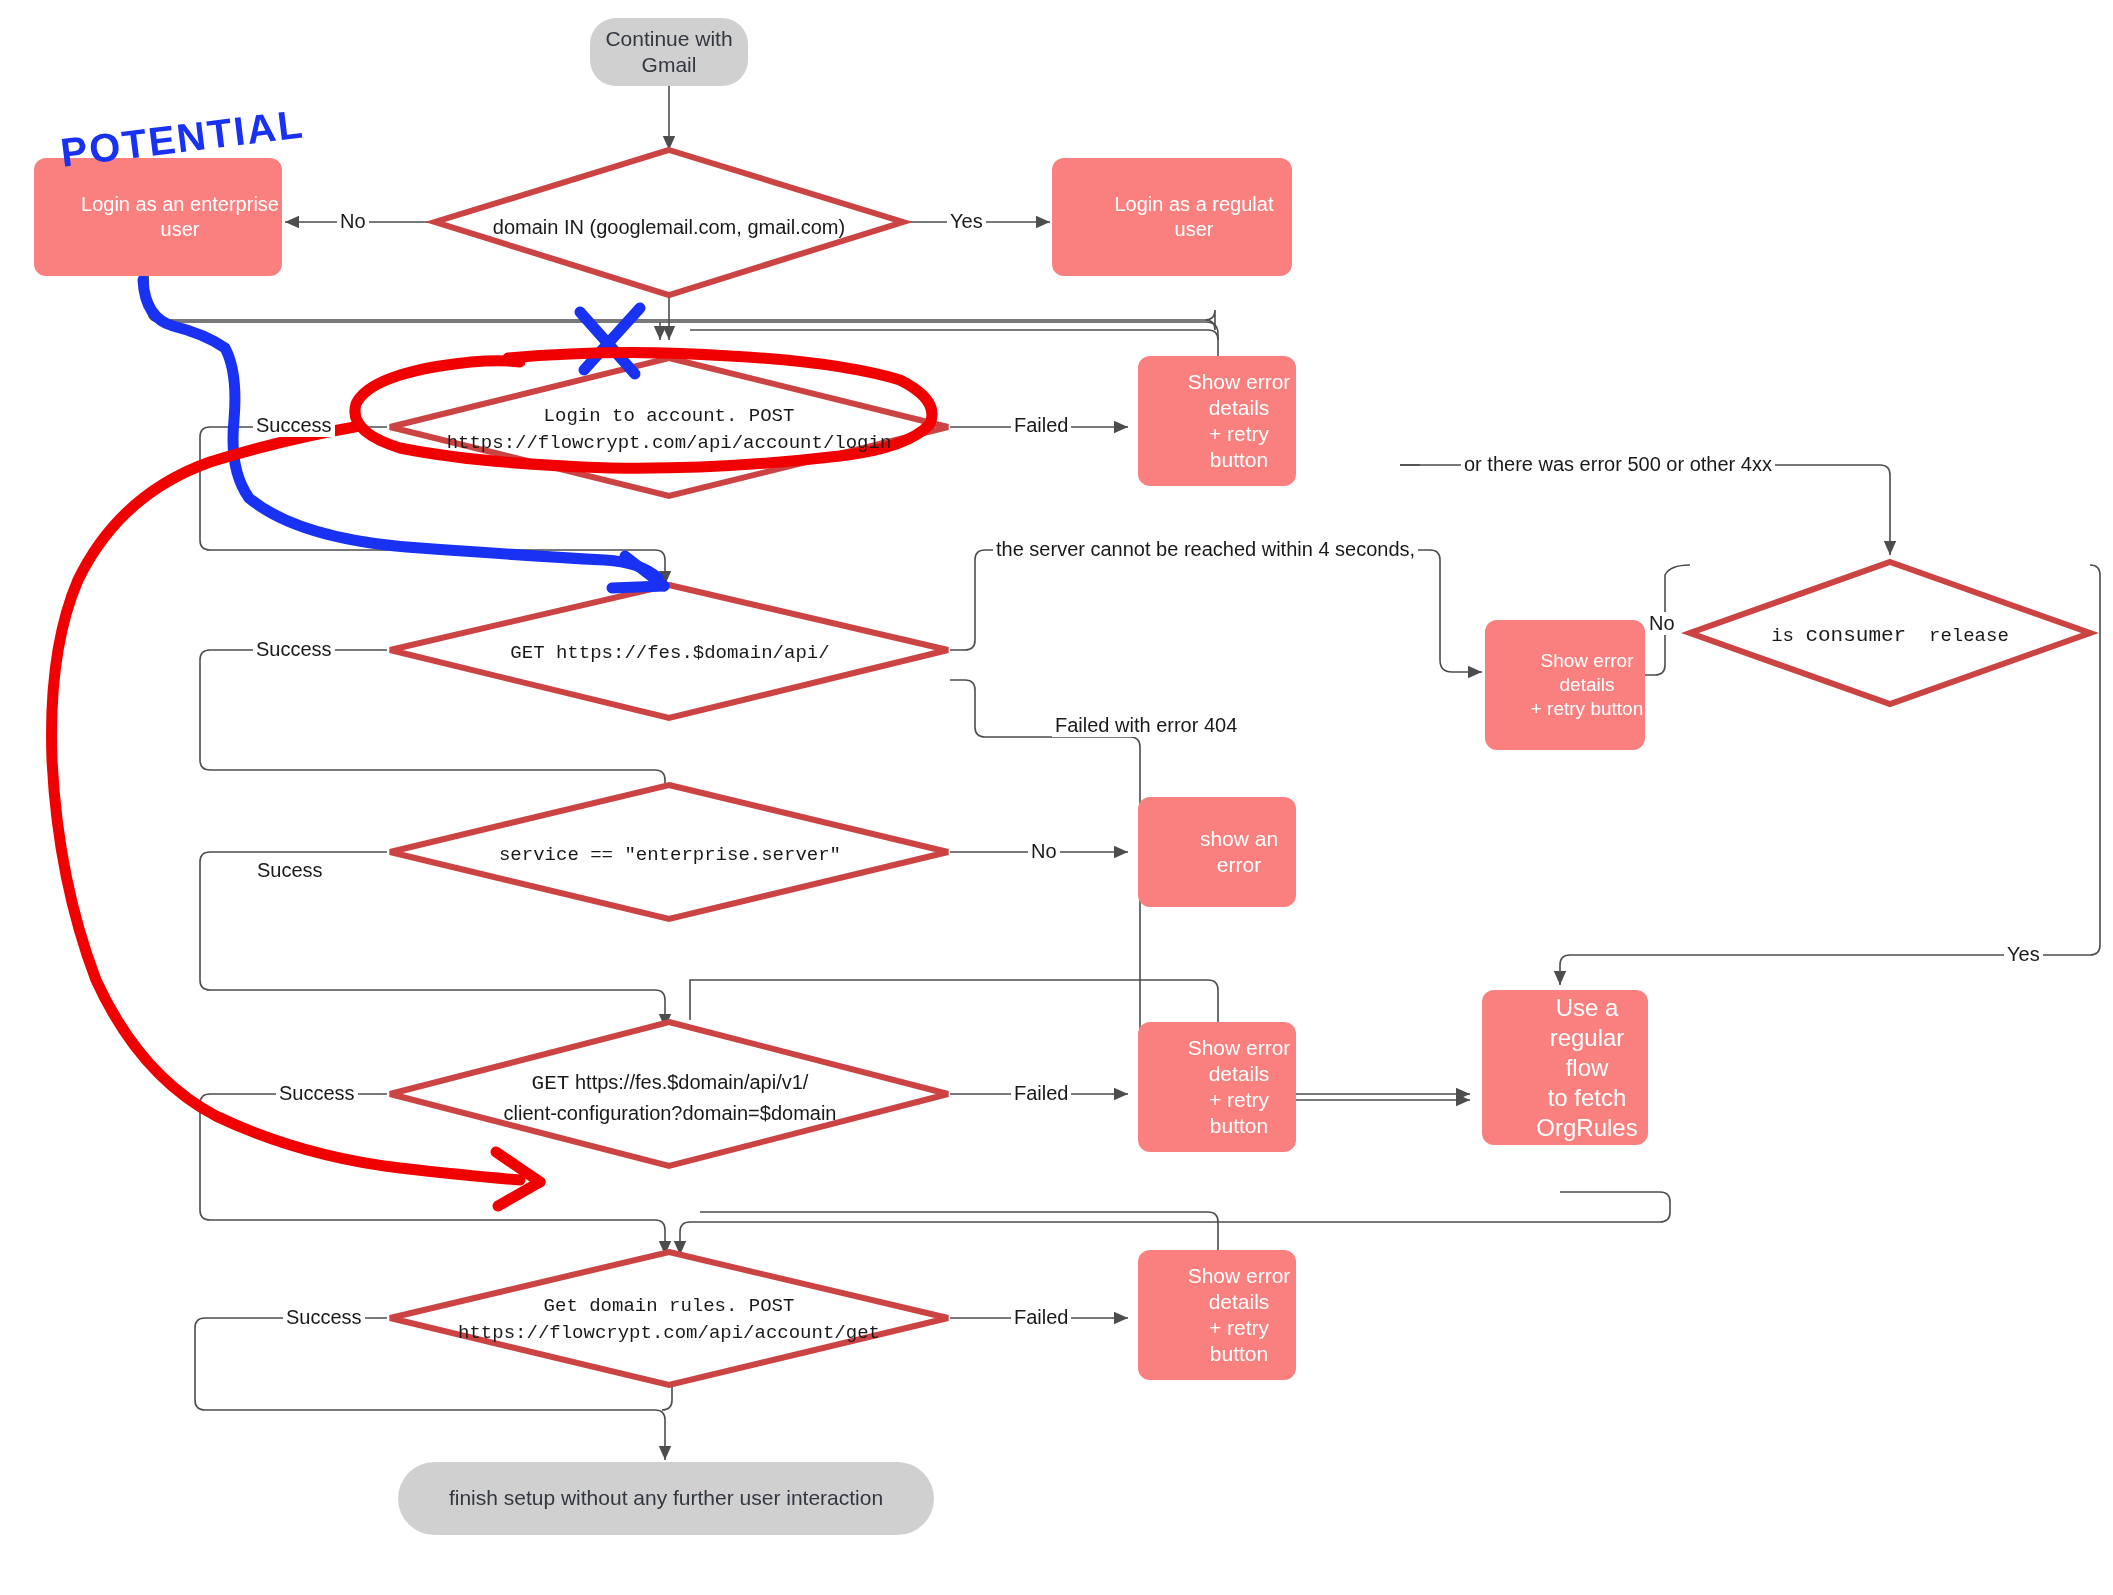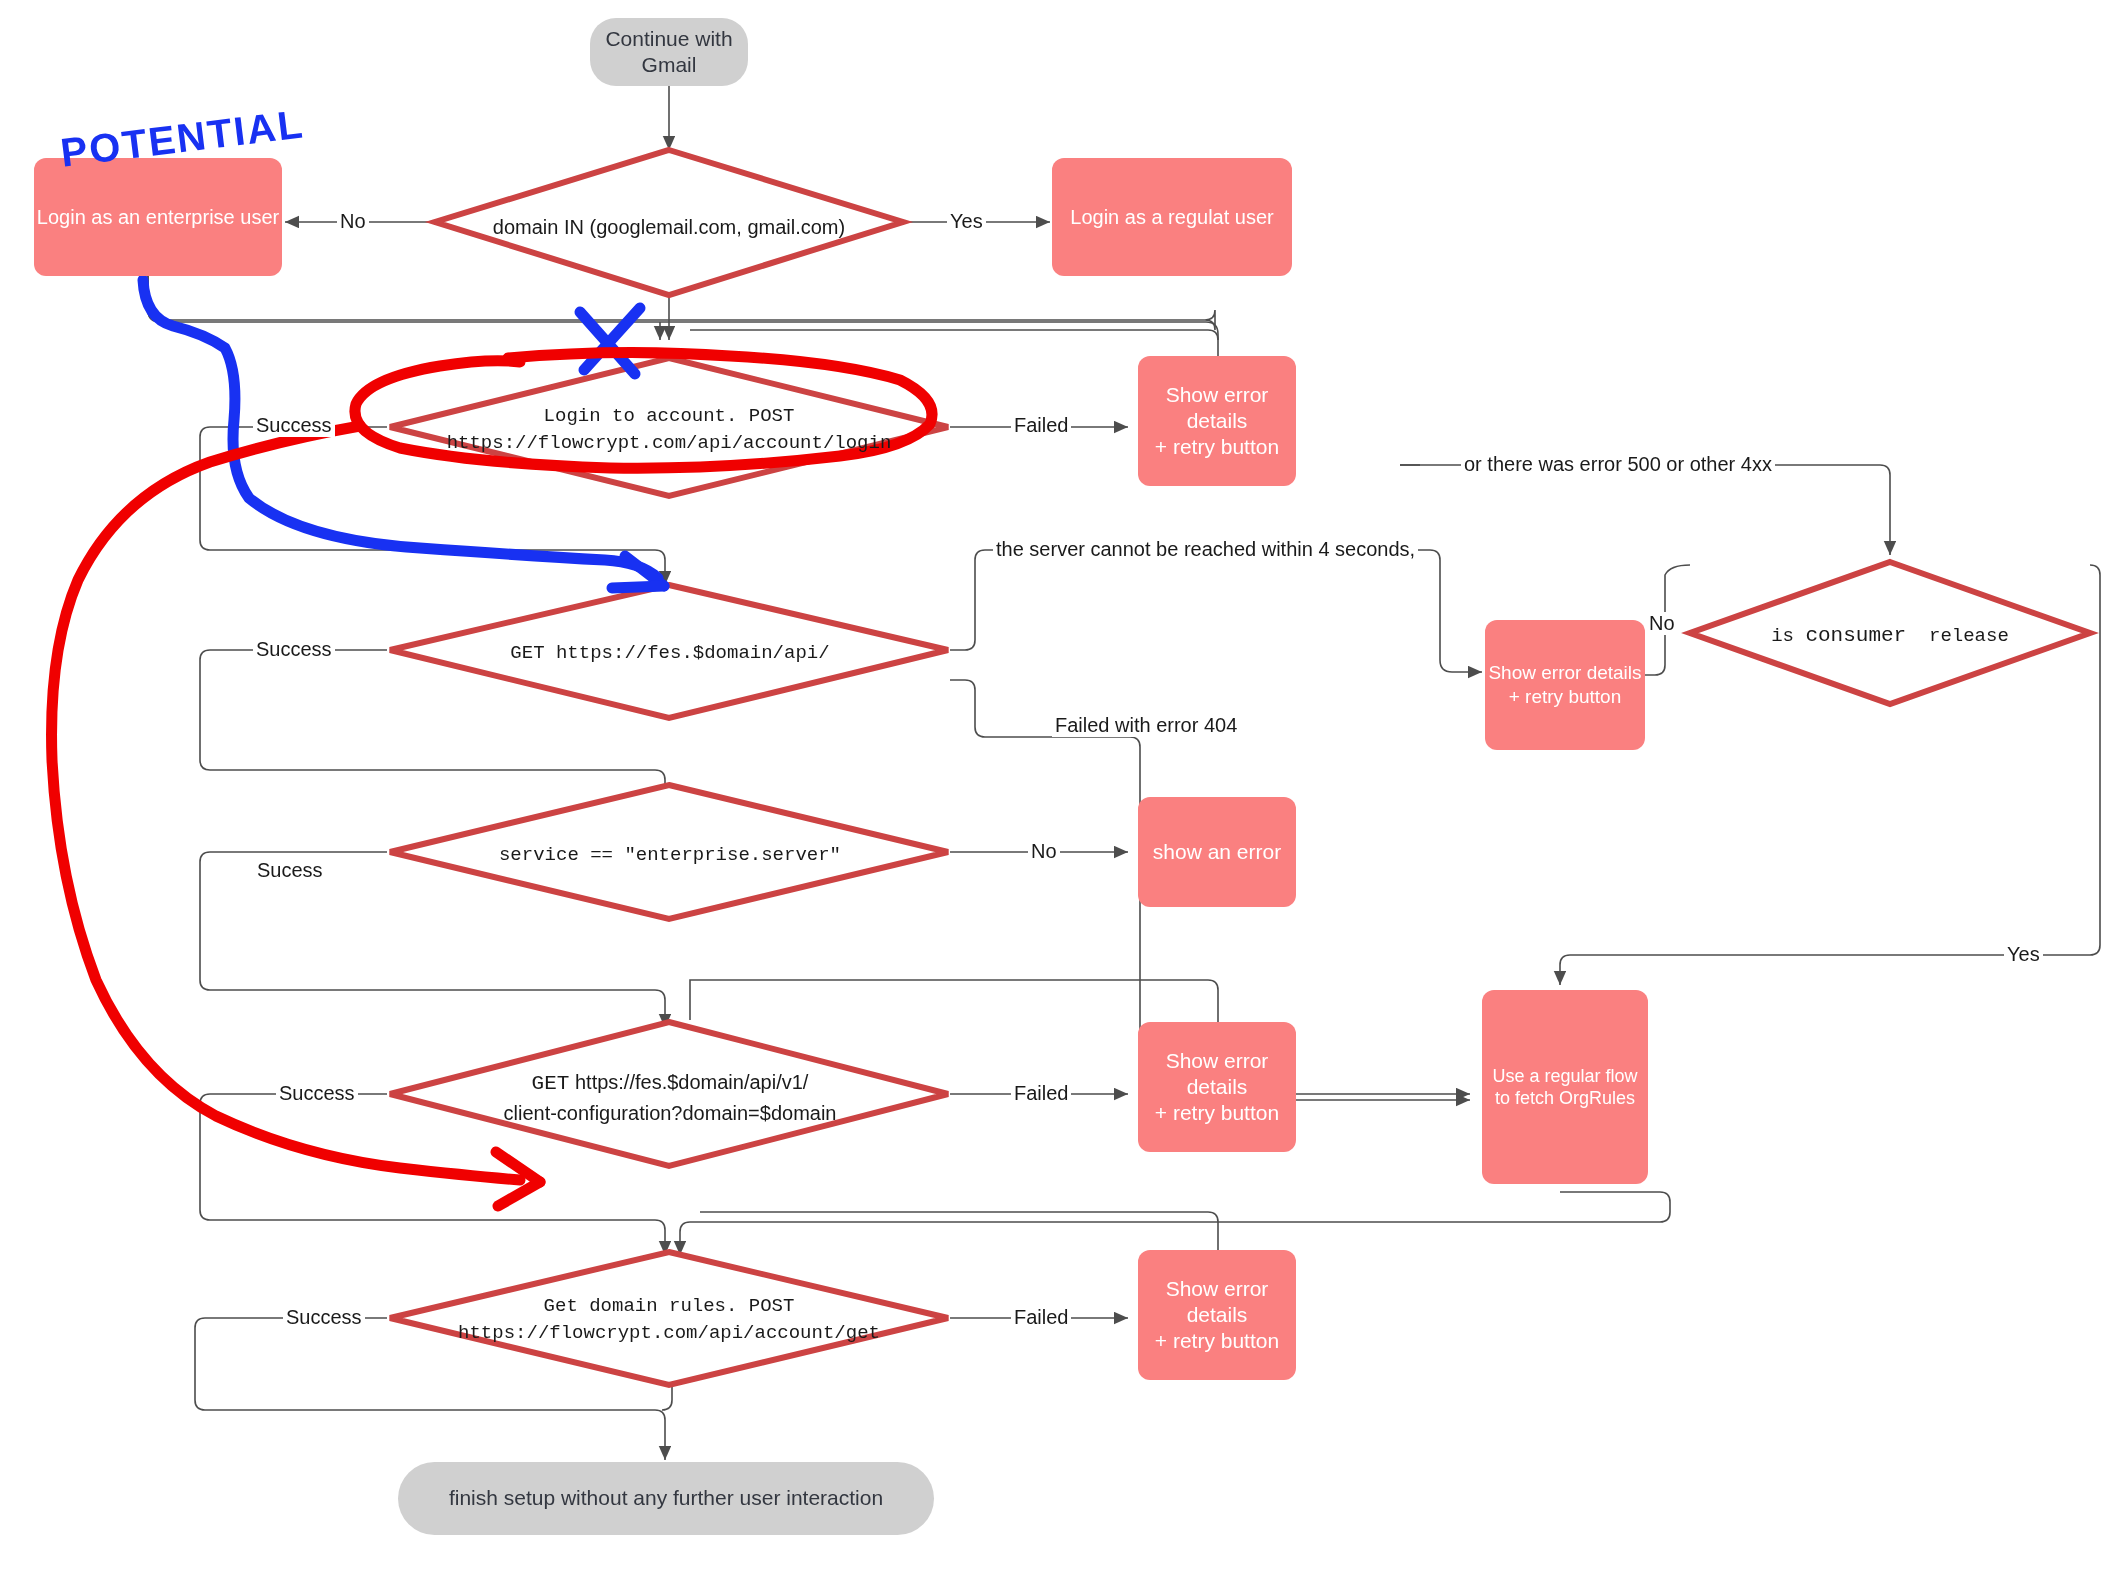--- a/index.html
+++ b/index.html
@@ -37,20 +37,21 @@
     background: #d0d0d0;
     border-radius: 26px;
     color: #333740;
     font-size: 21px;
   }
   .proc {
     background: #fa8080;
     border-radius: 12px;
     color: #ffffff;
     font-size: 21px;
+    padding-left: 44px;
   }
   .dialabel {
     position: absolute;
     box-sizing: border-box;
     display: flex;
     align-items: flex-end;
     justify-content: center;
     text-align: center;
     color: #1a1a1a;
     font-family: "Liberation Mono", monospace;
@@ -246,21 +247,21 @@
     </div>
   </div>
 
   <div class="node proc" style="left:1138px; top:1022px; width:158px; height:130px;">
     <div>
       <span>Show error details</span><br>
       <span>+ retry button</span>
     </div>
   </div>
 
-  <div class="node proc" style="left:1482px; top:990px; width:166px; height:194px; font-size:18px;">
+  <div class="node proc" style="left:1482px; top:990px; width:166px; height:155px; font-size:24px;">
     <div>
       <span>Use a regular flow</span><br>
       <span>to fetch OrgRules</span>
     </div>
   </div>
 
   <div class="dialabel" style="left:409px; top:1286px; width:520px; height:62px;">
     <div>
       <span>Get domain rules. POST</span><br>
       <span>https://flowcrypt.com/api/account/get</span>

